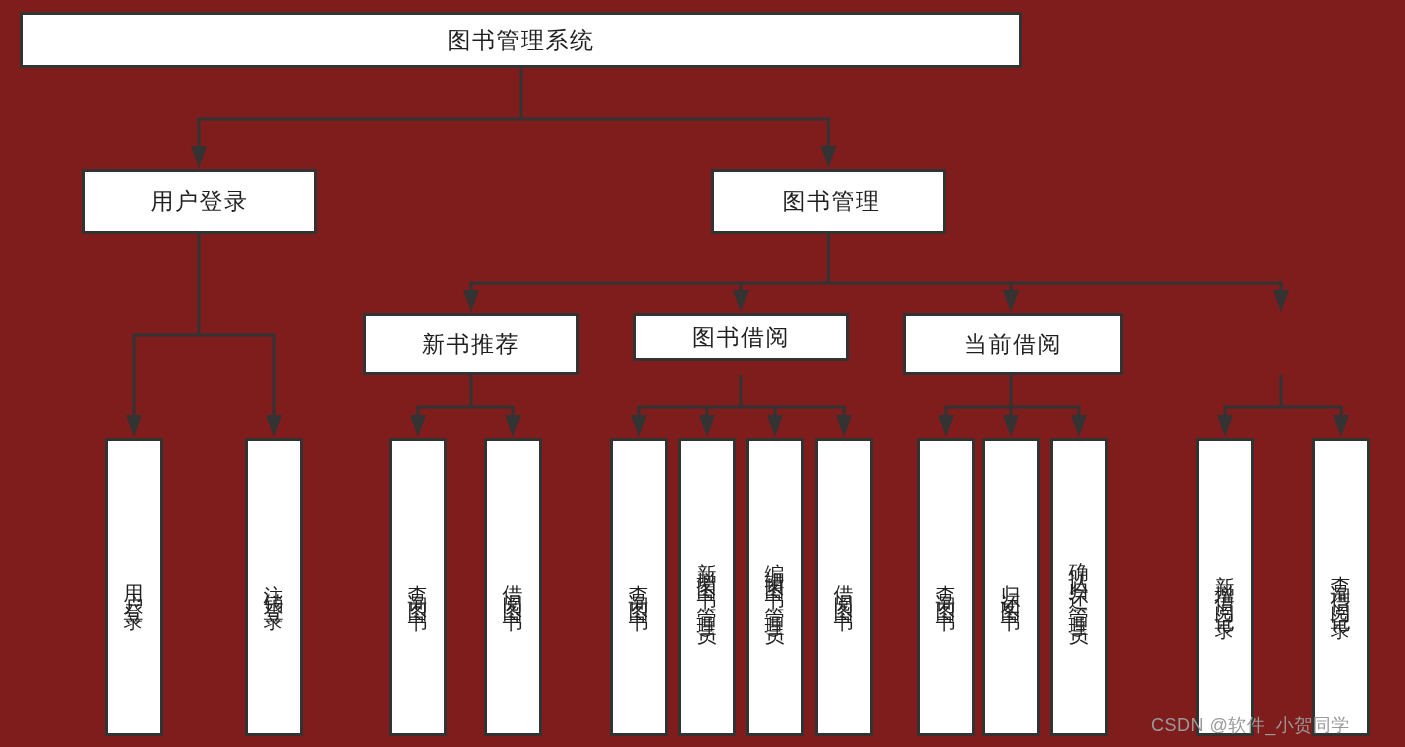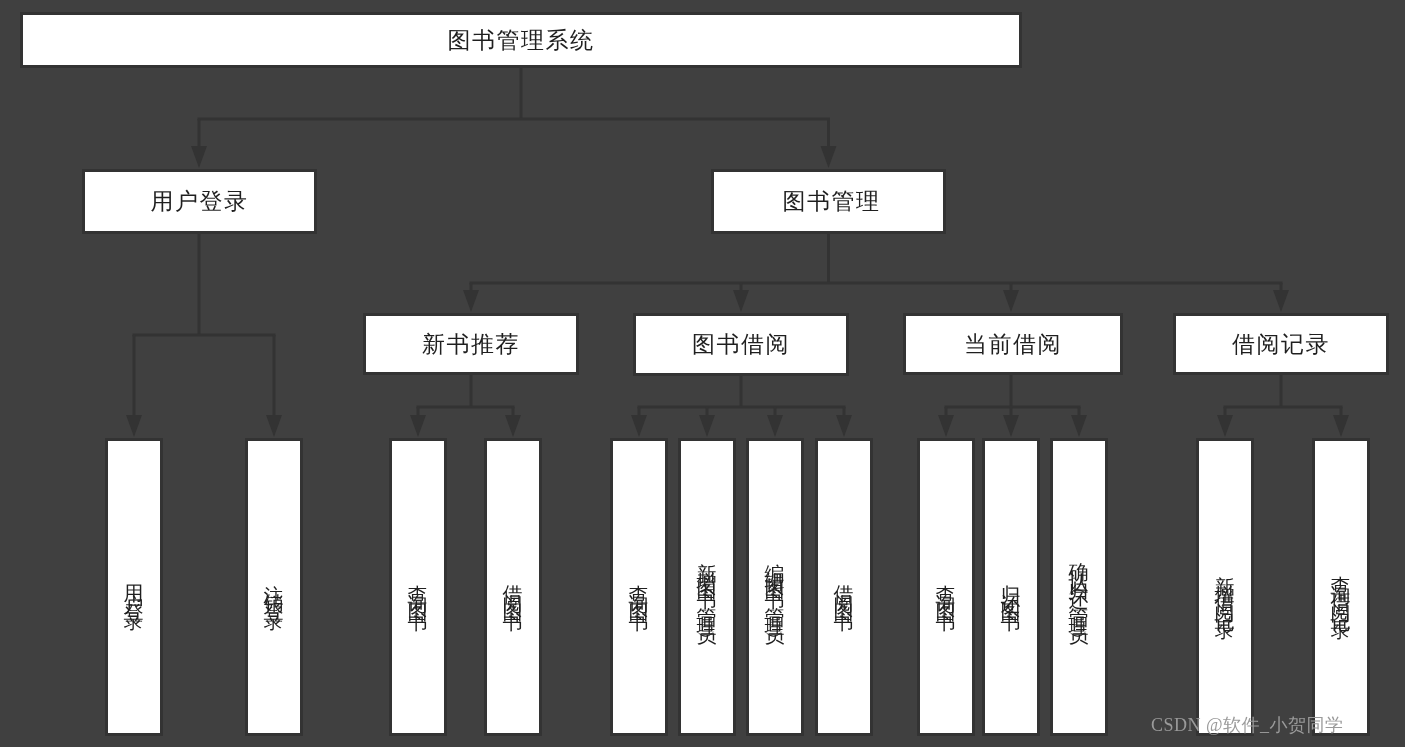--- a/index.html
+++ b/index.html
@@ -1,18 +1,18 @@
 <!DOCTYPE html>
 <html><head>
 <meta charset="utf-8">
 <style>
   html,body { margin:0; padding:0; background:#ffffff; }
   .canvas {
-    position:relative; width:1405px; height:747px; background:#404040;
-    font-family:Liberation Serif, serif; overflow:hidden;
+    position:relative; width:1405px; height:747px; background:#7f1d1d;
+    font-family:Liberation Sans, sans-serif; overflow:hidden;
   }
   .wires { position:absolute; left:0; top:0; width:1405px; height:747px; pointer-events:none; }
   .node {
     position:absolute; box-sizing:border-box; background:#ffffff;
     border:3px solid #333333; color:#1f1f1f;
     display:flex; align-items:center; justify-content:center; z-index:2;
   }
   .node .hlabel { font-size:23px; letter-spacing:1.5px; white-space:nowrap; }
   .leaf .vlabel {
     writing-mode:vertical-rl; text-orientation:mixed;
@@ -90,28 +90,25 @@
   <div class="node" style="left: 82px; top: 169px; width: 235px; height: 65px; border-color: rgb(51, 51, 51); color: rgb(31, 31, 31);">
     <span class="hlabel">用户登录</span>
   </div>
   <div class="node" style="left: 711px; top: 169px; width: 235px; height: 65px; border-color: rgb(51, 51, 51); color: rgb(31, 31, 31); padding-left: 6px;">
     <span class="hlabel">图书管理</span>
   </div>
 
   <div class="node" style="left: 363px; top: 313px; width: 216px; height: 62px; border-color: rgb(51, 51, 51); color: rgb(31, 31, 31); text-align: center;">
     <span class="hlabel">新书推荐</span>
   </div>
-  <div class="node" style="left: 633px; top: 313px; width: 216px; height: 63px; border-color: rgb(51, 51, 51); color: rgb(31, 31, 31);">
+  <div class="node" style="left: 633px; top: 313px; width: 216px; height: 48px; border-color: rgb(51, 51, 51); color: rgb(31, 31, 31);">
     <span class="hlabel">图书借阅</span>
   </div>
   <div class="node" style="left: 903px; top: 313px; width: 220px; height: 62px; border-color: rgb(51, 51, 51); color: rgb(31, 31, 31);">
     <span class="hlabel">当前借阅</span>
-  </div>
-  <div class="node" style="left: 1173px; top: 313px; width: 216px; height: 62px; border-color: rgb(51, 51, 51); color: rgb(31, 31, 31);">
-    <span class="hlabel">借阅记录</span>
   </div>
 
   <div class="node leaf" style="left: 105px; top: 438px; width: 58px; height: 298px; border-color: rgb(51, 51, 51); color: rgb(31, 31, 31);">
     <span class="vlabel">用户登录</span>
   </div>
   <div class="node leaf" style="left: 245px; top: 438px; width: 58px; height: 298px; border-color: rgb(51, 51, 51); color: rgb(31, 31, 31);">
     <span class="vlabel">注销登录</span>
   </div>
 
   <div class="node leaf" style="left: 389px; top: 438px; width: 58px; height: 298px; border-color: rgb(51, 51, 51); color: rgb(31, 31, 31);">

